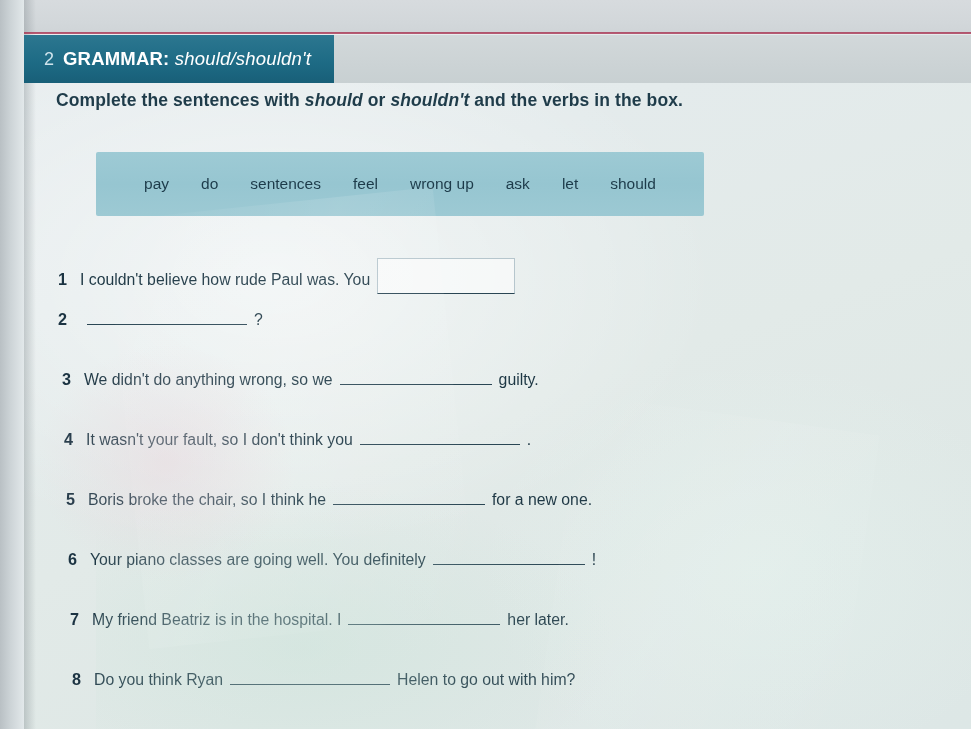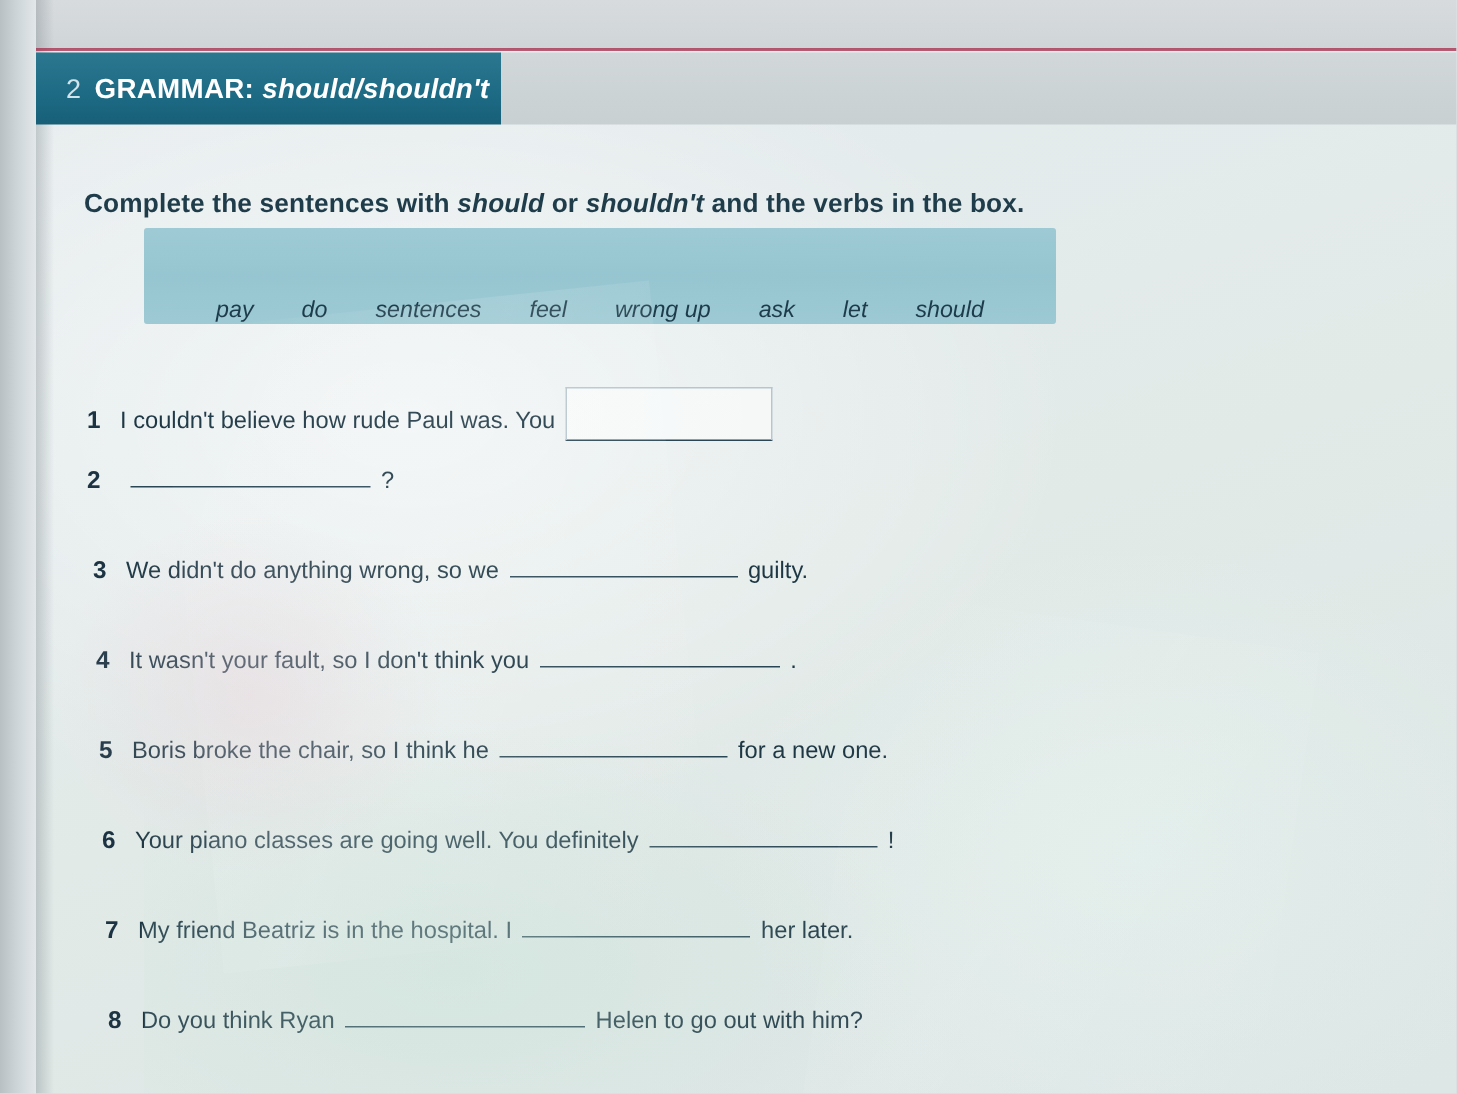--- a/index.html
+++ b/index.html
@@ -75,59 +75,58 @@
     font-weight: 400;
   }
   #section-header .sec-title {
     font-size: 18.5px;
     font-weight: 700;
     letter-spacing: 0.2px;
     white-space: nowrap;
   }
   #section-header .sec-title em {
     font-style: italic;
-    font-weight: 700;
+    font-weight: 400;
   }
   
   #header-band-right {
     position: absolute;
     left: 334px; top: 35px;
     width: 637px; height: 48px;
     background: linear-gradient(180deg, #d2d8da 0%, #ccd3d5 60%, #c8d0d2 100%);
   }
 
   
   #sheet {
     position: absolute;
     left: 36px; top: 83px;
     width: 935px; height: 646px;
   }
 
   .instruction {
     position: absolute;
-    left: 20px; top: 42px;
+    left: 20px; top: 7px;
     font-size: 17.5px;
     font-weight: 700;
     color: #1f3c4a;
     letter-spacing: 0.1px;
   }
   .instruction em { font-style: italic; }
 
   
   #verb-box {
     position: absolute;
     left: 60px; top: 69px;
     width: 608px; height: 64px;
     background: linear-gradient(180deg, rgba(151,199,210,0.92) 0%, rgba(143,194,206,0.92) 50%, rgba(150,198,209,0.92) 100%);
     border-radius: 2px;
     display: flex;
-    align-items: flex-end;
+    align-items: center;
     justify-content: center;
     gap: 0px;
-    font-style: italic;
   }
   #verb-box .verb {
     font-size: 15.5px;
     color: #1d3b4a;
     padding: 0 16px;
     white-space: nowrap;
   }
 
   
   .q-row {

